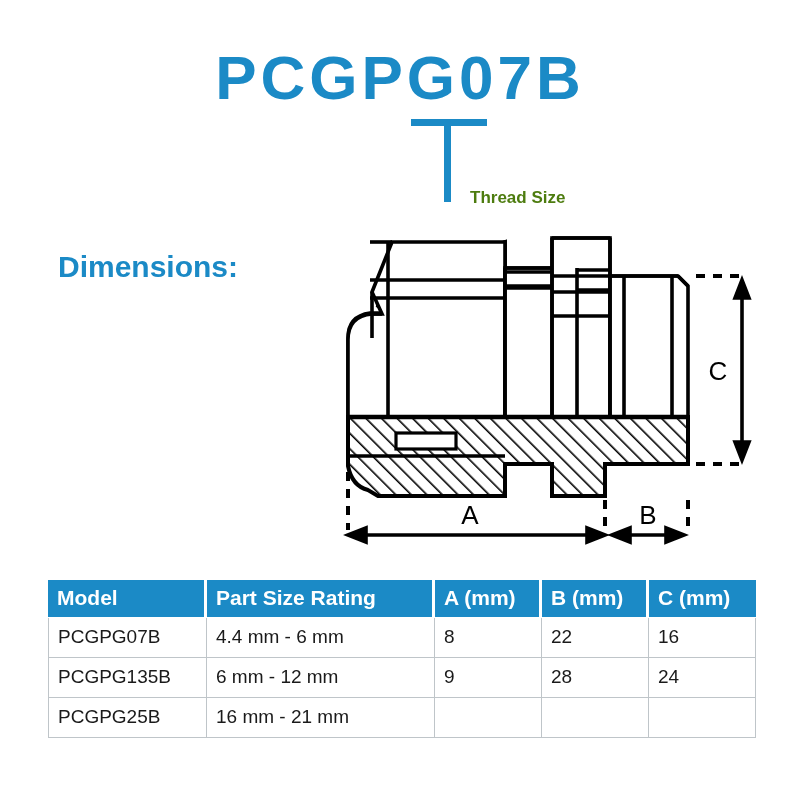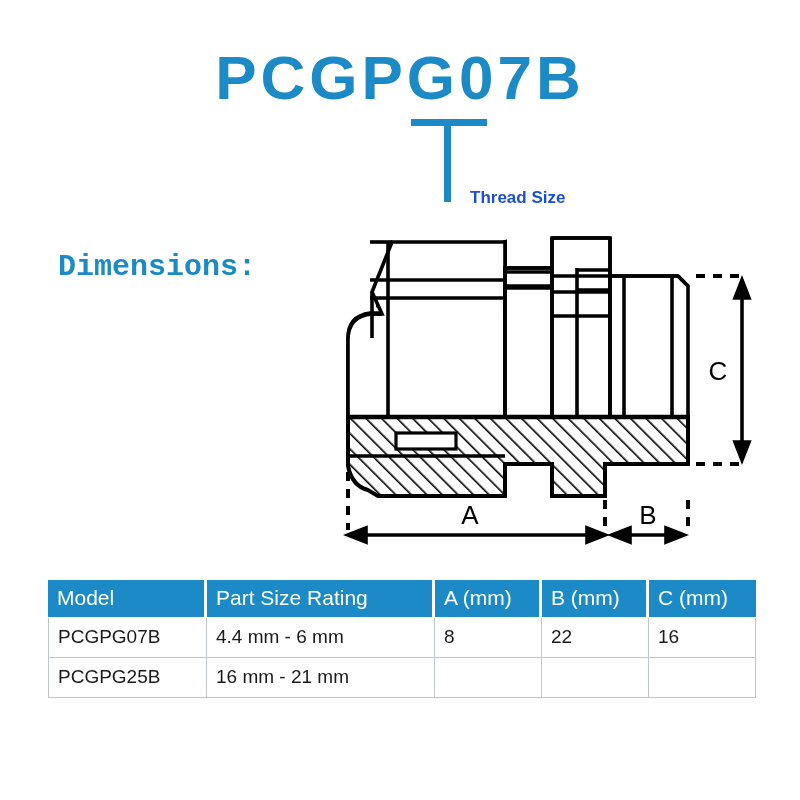--- a/index.html
+++ b/index.html
@@ -59,32 +59,31 @@
     width: 7px;
     height: 79px;
     background: #1b8ac6;
   }
   .thread-size-label {
     position: absolute;
     left: 470px;
     top: 188px;
     font-size: 17px;
     font-weight: bold;
-    color: #1d4ed8;
+    color: #4d7c0f;
   }
 
   
   .dimensions-heading {
     position: absolute;
     left: 58px;
     top: 250px;
     font-size: 30px;
     font-weight: bold;
     color: #1b8ac6;
-    font-family: Liberation Mono, monospace;
   }
 
   
   .drawing {
     position: absolute;
     left: 330px;
     top: 228px;
   }
   .drawing svg { display: block; }
 
@@ -95,21 +94,21 @@
     top: 580px;
     width: 708px;
     border-collapse: separate;
     border-spacing: 0;
     table-layout: fixed;
   }
   .spec-table th {
     background: #1b8ac6;
     color: #ffffff;
     font-size: 21px;
-    font-weight: normal;
+    font-weight: bold;
     text-align: left;
     padding: 6px 0 7px 9px;
     border-right: 3px solid #ffffff;
     border-bottom: 1px solid #ffffff;
     white-space: nowrap;
   }
   .spec-table th:last-child { border-right: none; }
   .spec-table td {
     font-size: 19px;
     color: #1a1a1a;
@@ -276,20 +275,27 @@
     </thead>
     <tbody>
       <tr class="plain">
         <td>PCGPG07B</td>
         <td>4.4 mm - 6 mm</td>
         <td>8</td>
         <td>22</td>
         <td>16</td>
       </tr>
       <tr class="plain">
+        <td>PCGPG135B</td>
+        <td>6 mm - 12 mm</td>
+        <td>9</td>
+        <td>28</td>
+        <td>24</td>
+      </tr>
+      <tr class="plain">
         <td>PCGPG25B</td>
         <td>16 mm - 21 mm</td>
         <td></td>
         <td></td>
         <td></td>
       </tr>
     </tbody>
   </table>
 
 </div>

